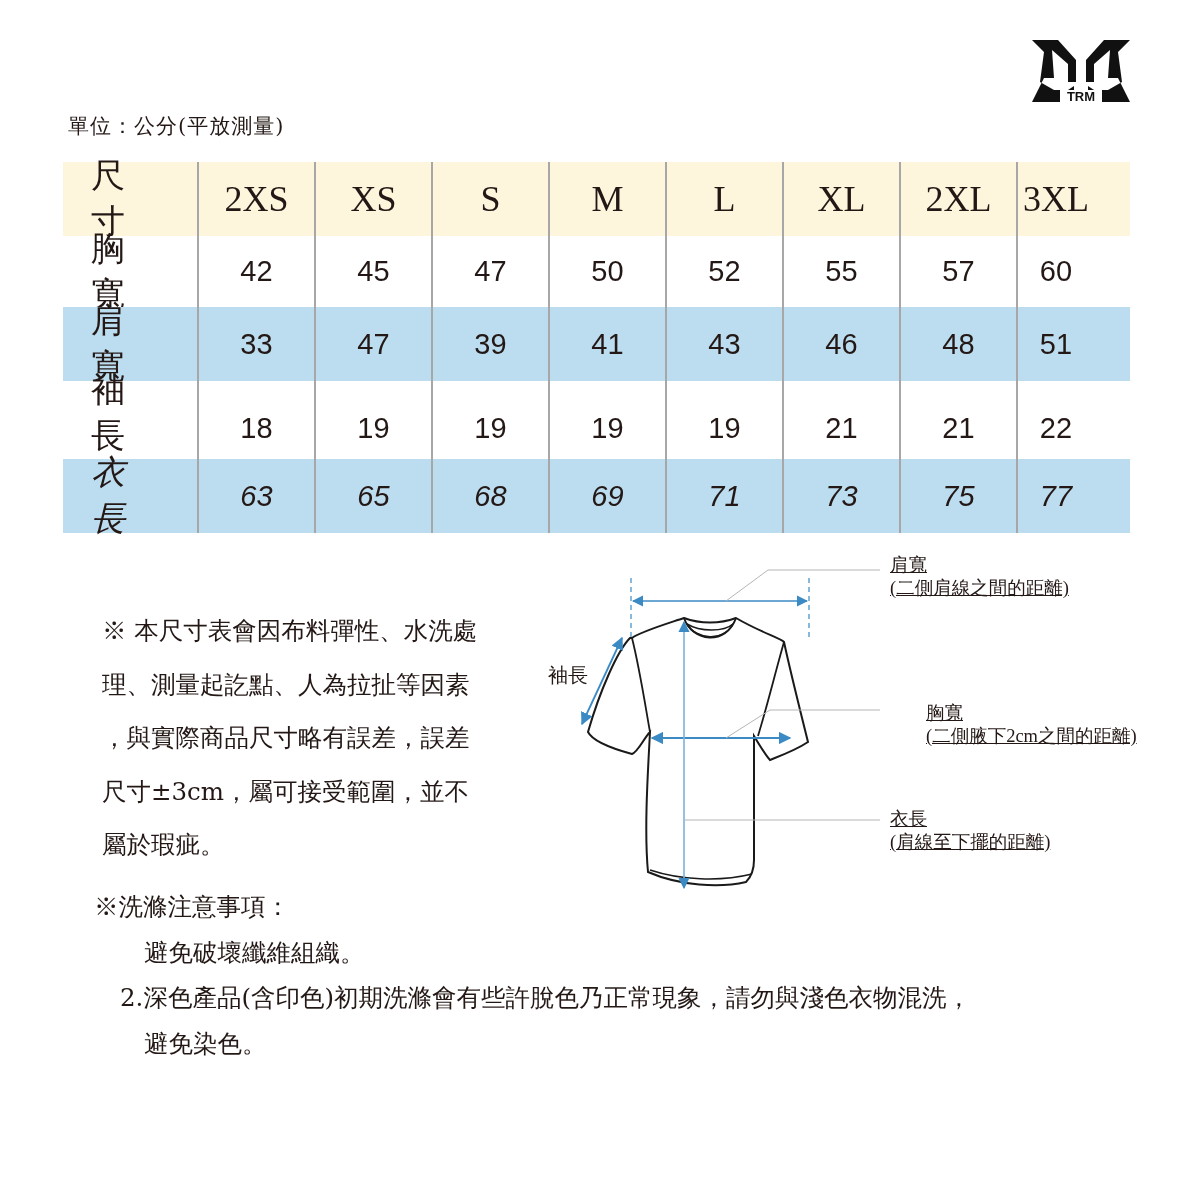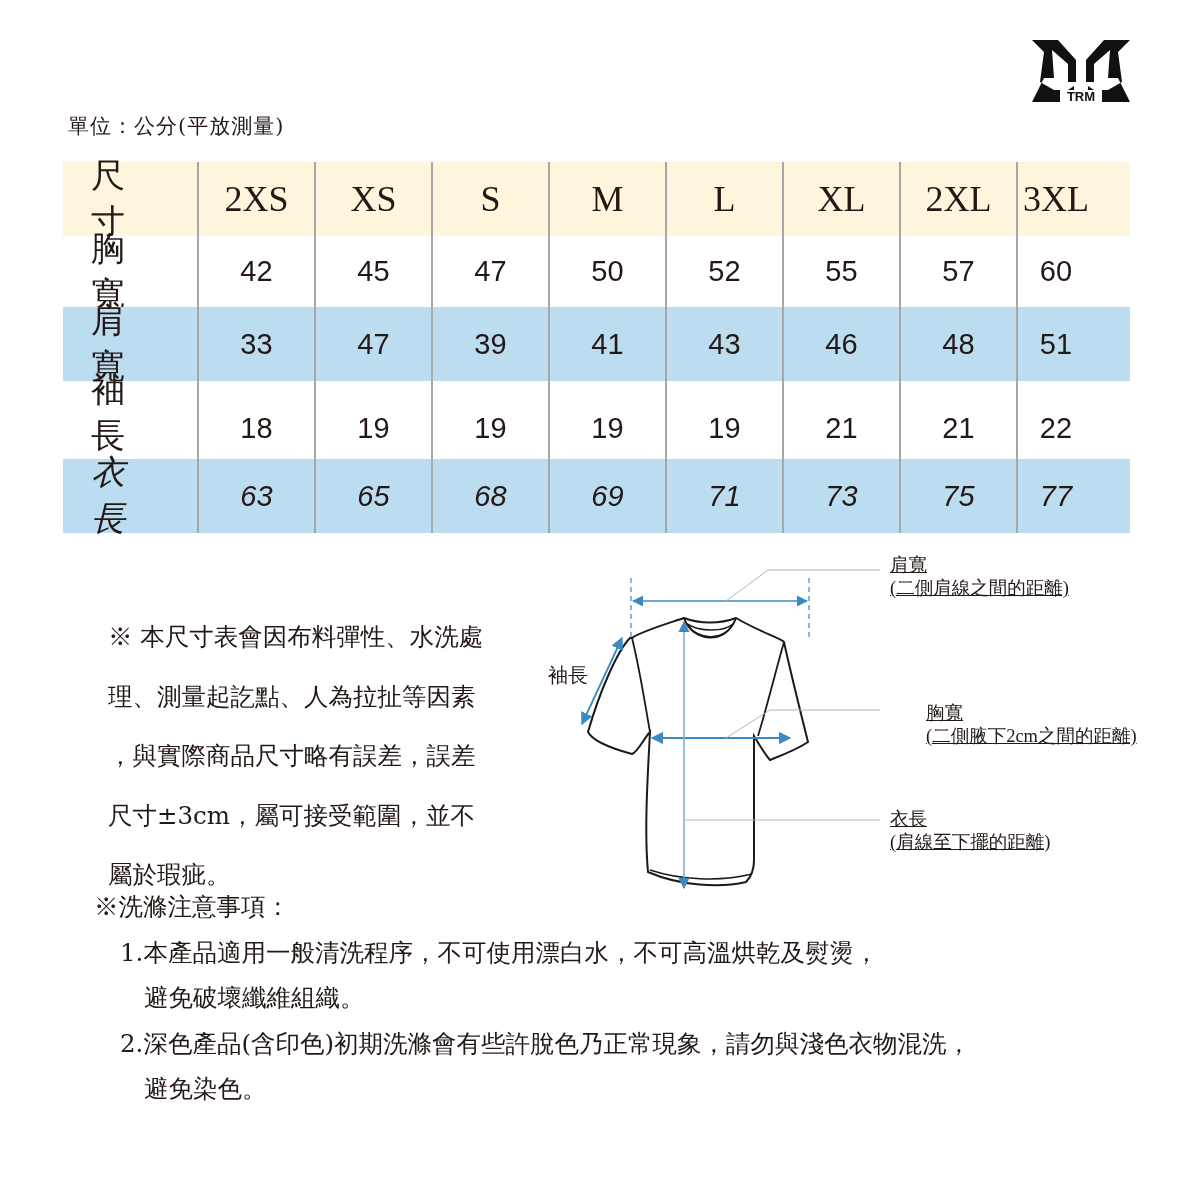--- a/index.html
+++ b/index.html
@@ -20,21 +20,21 @@
   .c0 { width:136px; justify-content:flex-start; padding-left:28px; }
   .cs { width:117px; }
   .cl { width:76px; }
   .label { font-size:34px; letter-spacing:22px; font-family:"DejaVu Serif","Liberation Serif",serif; }
   .hsize { font-size:36px; font-family:"Liberation Serif","DejaVu Serif",serif; }
   .num { font-size:29px; font-family:"Liberation Sans","DejaVu Sans",sans-serif; font-weight:500; }
   .r3 .num { padding-top:16px; }
   .r3 .label { padding-bottom:14px; }
 
   .note { position:absolute; left:94px; top:600px; width:430px; font-size:24.5px; line-height:45.5px; }
-  .note p { margin:14px; white-space:nowrap; }
+  .note p { margin:8px; white-space:nowrap; }
 
   .diagram { position:absolute; left:540px; top:560px; width:340px; height:340px; }
   .sleeve-label { position:absolute; left:548px; top:662px; font-size:20px; font-family:"Liberation Sans","DejaVu Sans",sans-serif; }
 
   .callout { position:absolute; left:890px; font-size:18.5px; line-height:23px; font-family:"Liberation Serif","DejaVu Serif",serif;text-decoration:underline; }
   .callout div { white-space:nowrap; }
 
   .care { position:absolute; left:94px; top:884px; font-size:24.5px; line-height:45.5px; }
   .care div { white-space:nowrap; }
   .care .i1 { padding-left:26px; }
@@ -267,17 +267,16 @@
   <div>胸寬</div>
   <div>(二側腋下2cm之間的距離)</div>
 </div>
 <div class="callout" style="top:808px;">
   <div>衣長</div>
   <div>(肩線至下擺的距離)</div>
 </div>
 
 <div class="care">
   <div>※洗滌注意事項：</div>
-  <div class="i1">1.本產品適用一般清洗程序，不可使用漂白水，不可高溫烘乾及熨燙，</div>
   <div class="i2">避免破壞纖維組織。</div>
   <div class="i1">2.深色產品(含印色)初期洗滌會有些許脫色乃正常現象，請勿與淺色衣物混洗，</div>
   <div class="i2">避免染色。</div>
 </div>
 
 </body></html>

